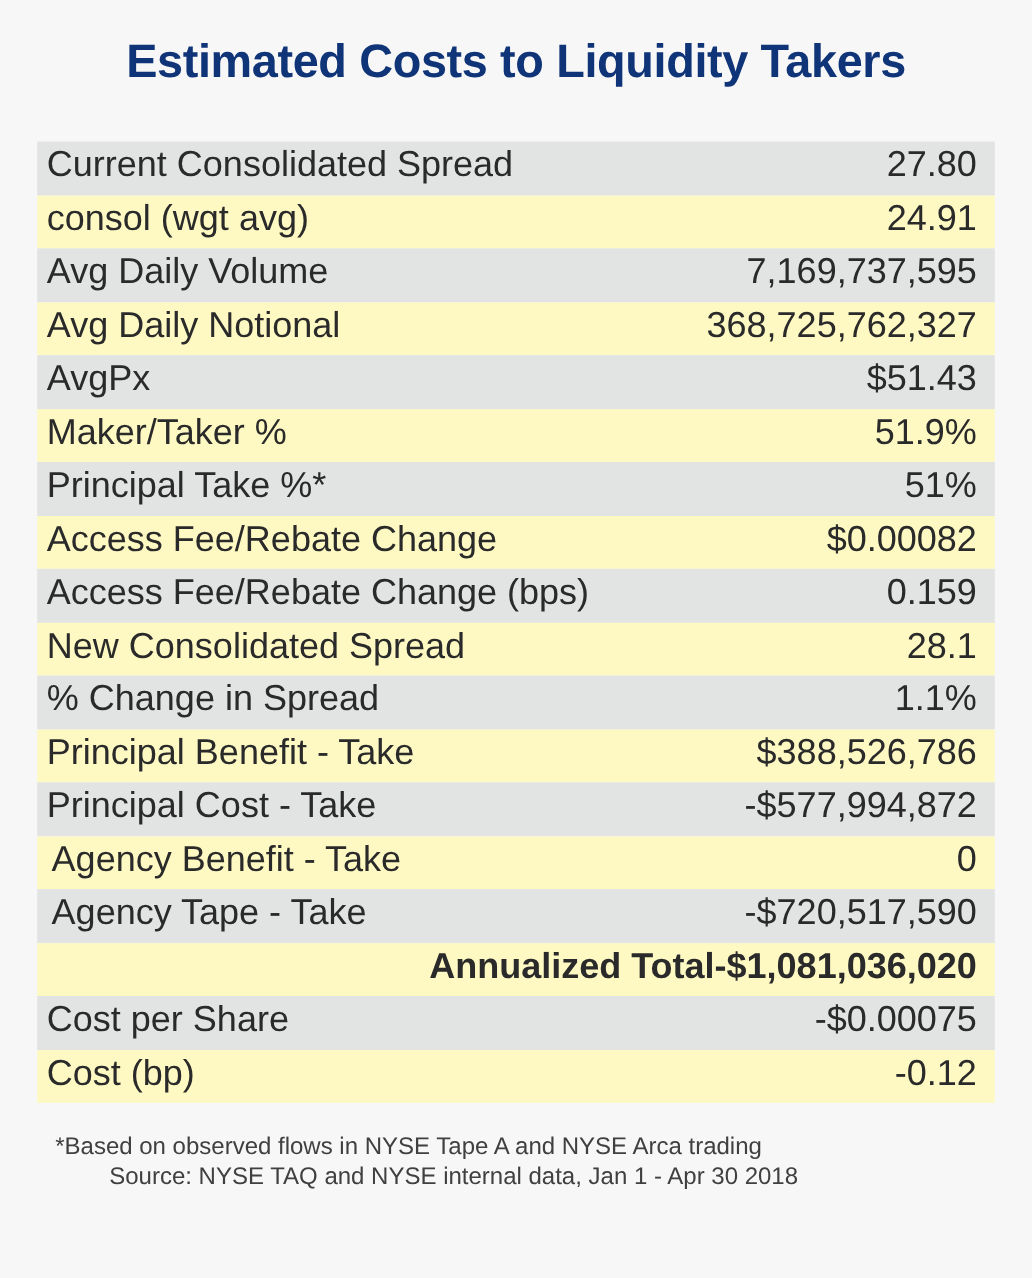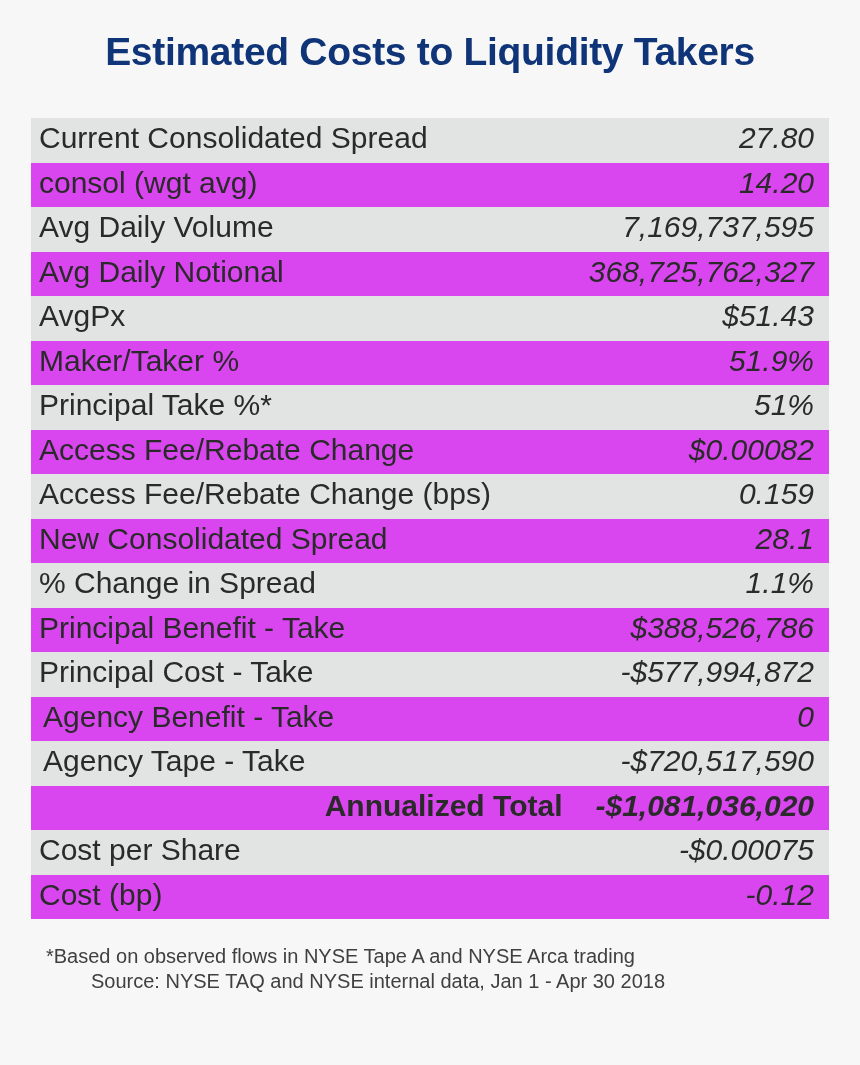--- a/index.html
+++ b/index.html
@@ -35,25 +35,25 @@
       height: 44.5px;
       display: flex;
       align-items: center;
       justify-content: space-between;
       padding: 0 15px 4px 8px;
       box-sizing: border-box;
       color: #2a2a2a;
       font-size: 30px;
     }
     .row.shaded { background: #e2e3e3; }
-    .row.plain { background: #d946ef; gap: 33px; }
+    .row.plain { background: #fef9c3; }
     .row.indent .label { padding-left: 4px; }
     .row.bold { font-weight: bold; justify-content: flex-end; }
     .label { white-space: nowrap; }
-    .value { white-space: nowrap; text-align: right; font-style: italic; }
+    .value { white-space: nowrap; text-align: right; }
     .footnote {
       position: absolute;
       left: 46px;
       top: 944px;
       font-size: 20px;
       color: #404040;
       line-height: 25px;
     }
     .footnote div:nth-child(2) { padding-left: 8px; margin-left: 37px; }
   </style>
@@ -62,21 +62,21 @@
 
 <div class="title">Estimated Costs to Liquidity Takers</div>
 
 <div class="table">
   <div class="row shaded">
     <span class="label">Current Consolidated Spread</span>
     <span class="value">27.80</span>
   </div>
   <div class="row plain">
     <span class="label">consol (wgt avg)</span>
-    <span class="value">14.20</span>
+    <span class="value">24.91</span>
   </div>
   <div class="row shaded">
     <span class="label">Avg Daily Volume</span>
     <span class="value">7,169,737,595</span>
   </div>
   <div class="row plain">
     <span class="label">Avg Daily Notional</span>
     <span class="value">368,725,762,327</span>
   </div>
   <div class="row shaded">

